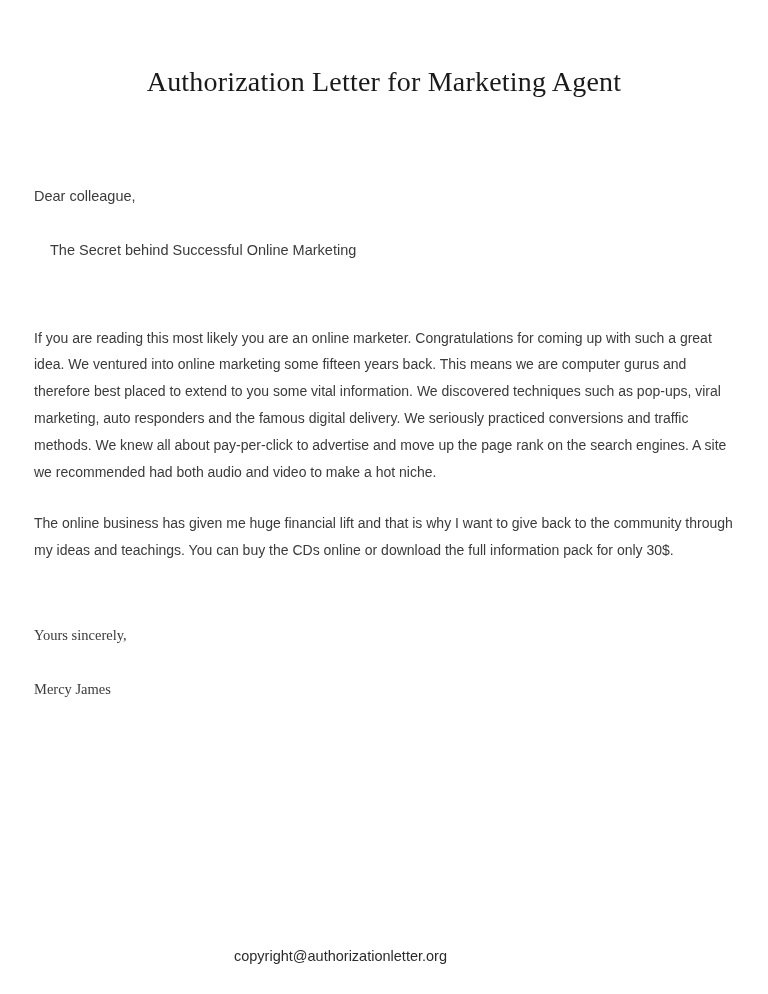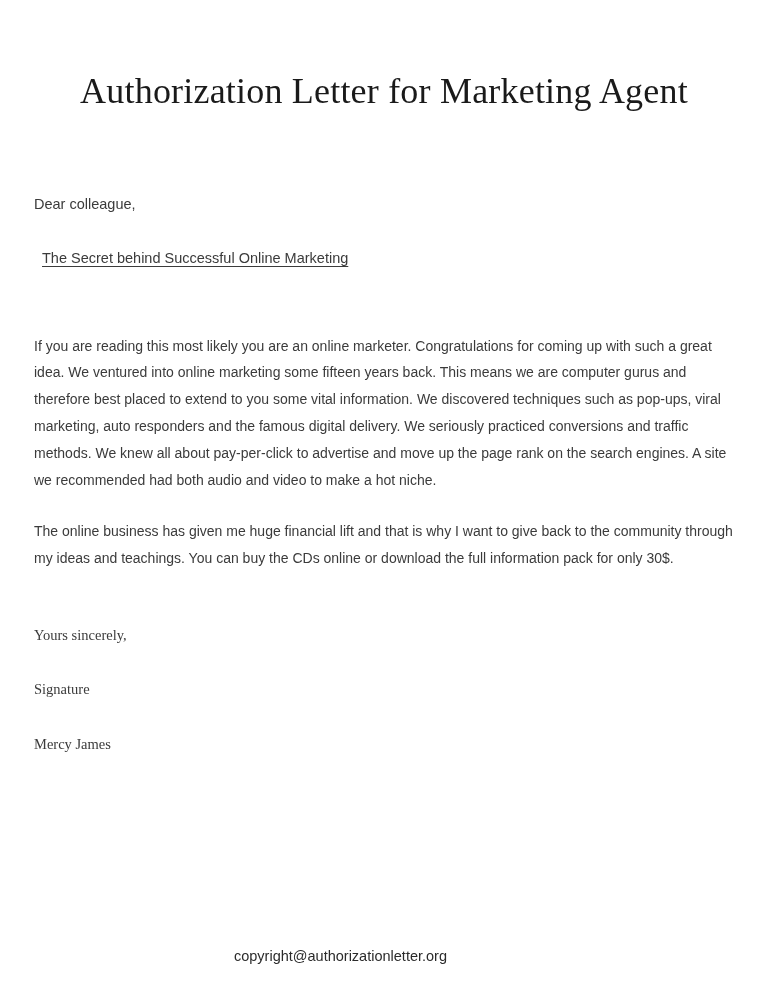--- a/index.html
+++ b/index.html
@@ -23,43 +23,42 @@
     height: 994px;
     background: #ffffff;
   }
   .doc-title {
     position: absolute;
     left: 0;
     top: 46px;
     width: 768px;
     text-align: center;
     font-family: "Liberation Serif", serif;
-    font-size: 36px;
+    font-size: 28px;
     font-weight: 400;
     letter-spacing: 0.2px;
     color: #1a1a1a;
     line-height: 1.2;
   }
   .body-block {
     position: absolute;
     left: 34px;
     top: 186px;
     width: 712px;
   }
   .salutation {
     font-size: 14.5px;
     color: #3b3b3b;
-    margin: 8px 0 34px 0;
+    margin: 0 0 34px 0;
     line-height: 1.4;
   }
   .subject {
     font-size: 14.5px;
     color: #3b3b3b;
-    margin: 0 0 32px 8px;
-    text-decoration: underline;
+    margin: 0 0 32px 16px;
     text-underline-offset: 3px;
     line-height: 1.4;
     display: inline-block;
   }
   .subject-wrap {
     margin: 0 0 32px 0;
   }
   .para {
     font-size: 14px;
     line-height: 1.92;
@@ -106,19 +105,18 @@
     <div class="subject-wrap">
       <span class="subject">The Secret behind Successful Online Marketing</span>
     </div>
 
     <p class="para">If you are reading this most likely you are an online marketer. Congratulations for coming up with such a great idea. We ventured into online marketing some fifteen years back. This means we are computer gurus and therefore best placed to extend to you some vital information.  We discovered techniques such as pop-ups, viral marketing, auto responders and the famous digital delivery. We seriously practiced conversions and traffic methods. We knew all about pay-per-click to advertise and move up the page rank on the search engines. A site we recommended had both audio and video to make a hot niche.</p>
     <p class="para">The online business has given me huge financial lift and that is why I want to give back to the community through my ideas and teachings. You can buy the CDs online or download the full information pack for only 30$.</p>
   </div>
 
   <div class="signoff-block">
     <p class="signoff-line">Yours sincerely,</p>
-    <p class="signoff-line">Signature</p>
     <p class="signoff-line">Mercy James</p>
   </div>
 
   <div class="footer">copyright@authorizationletter.org</div>
 
 </div>
 
 </body></html>

